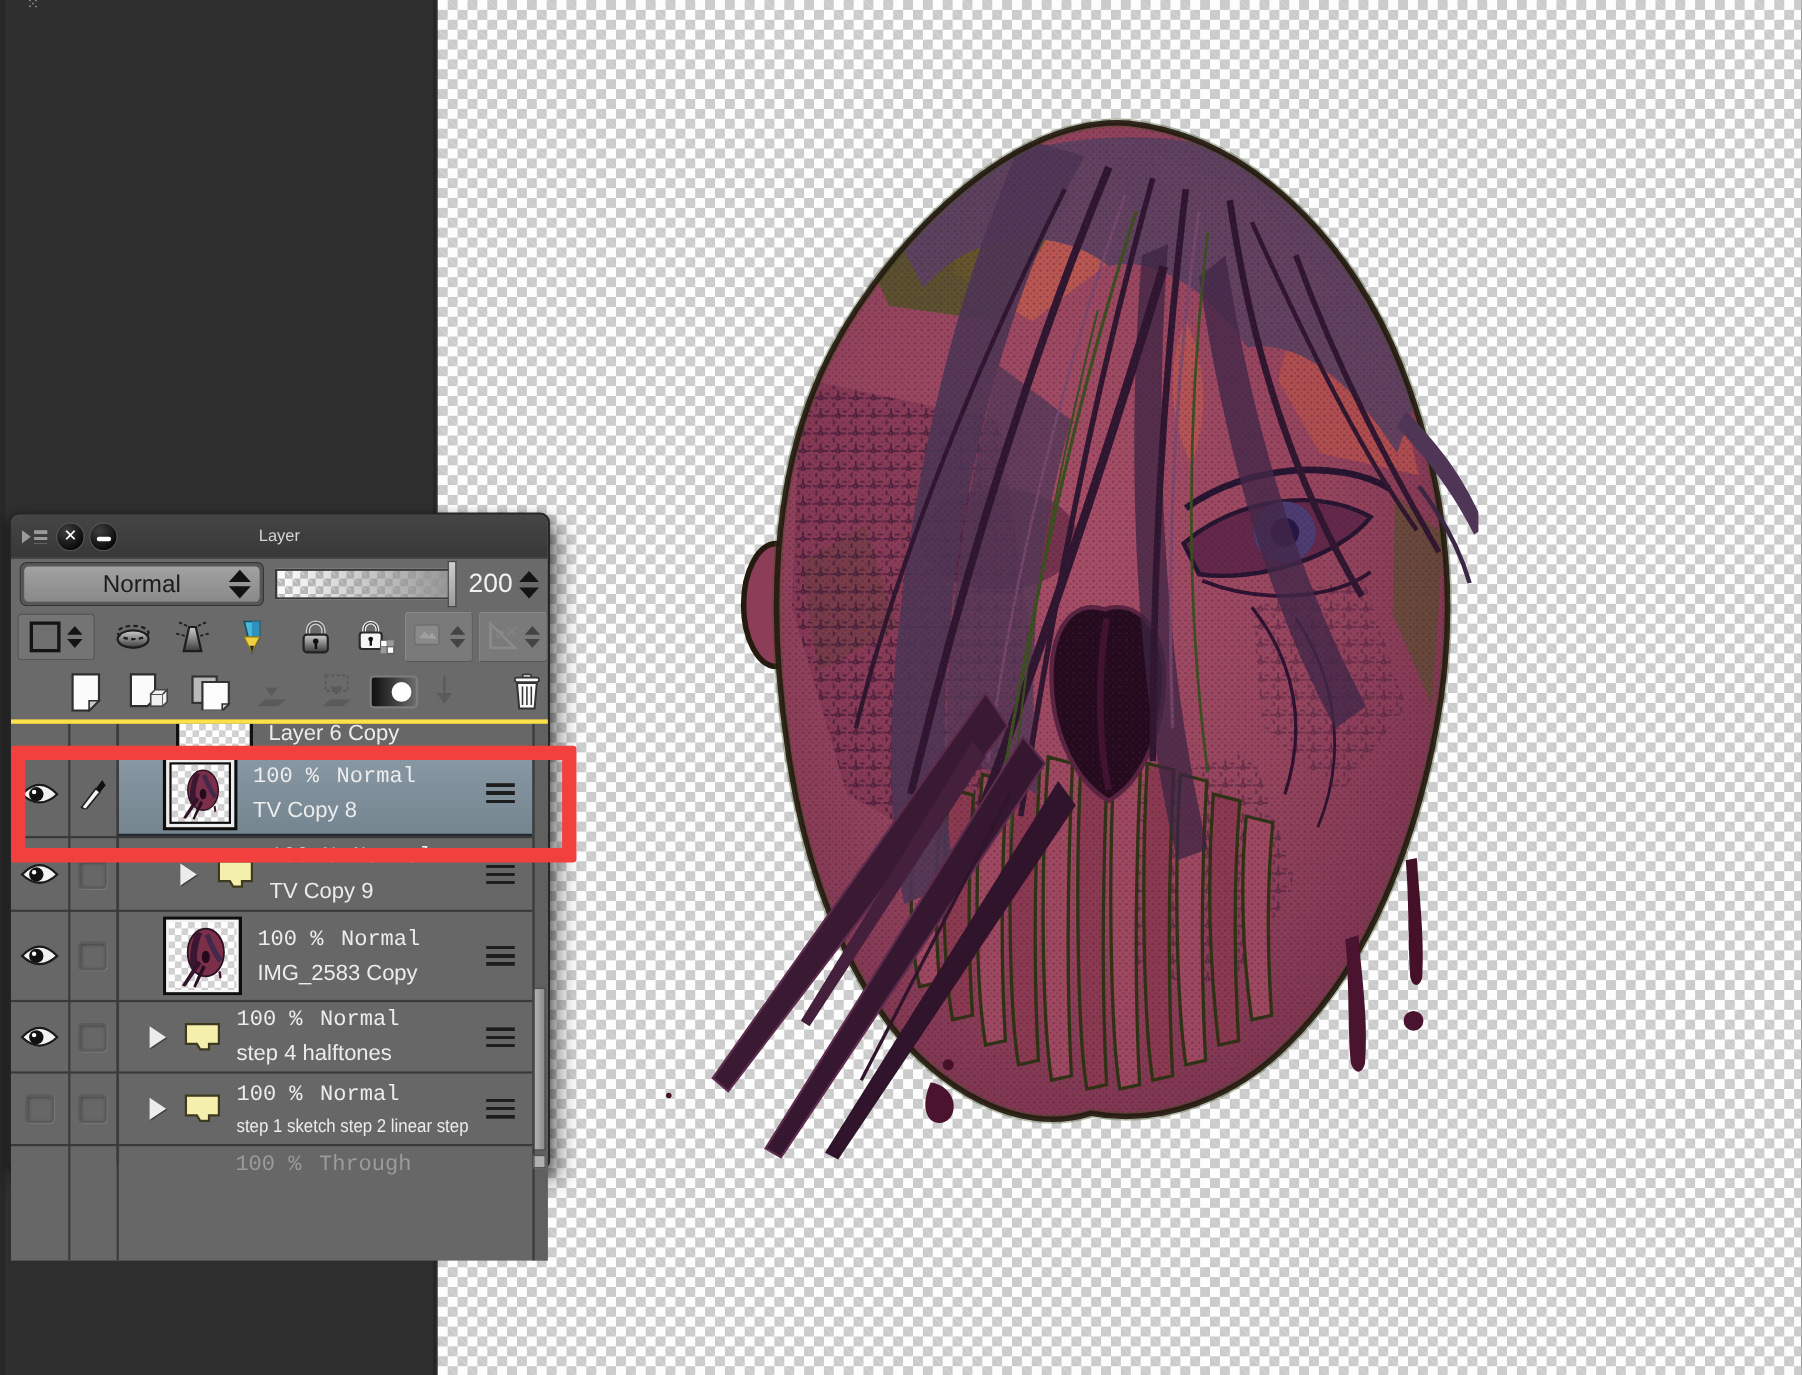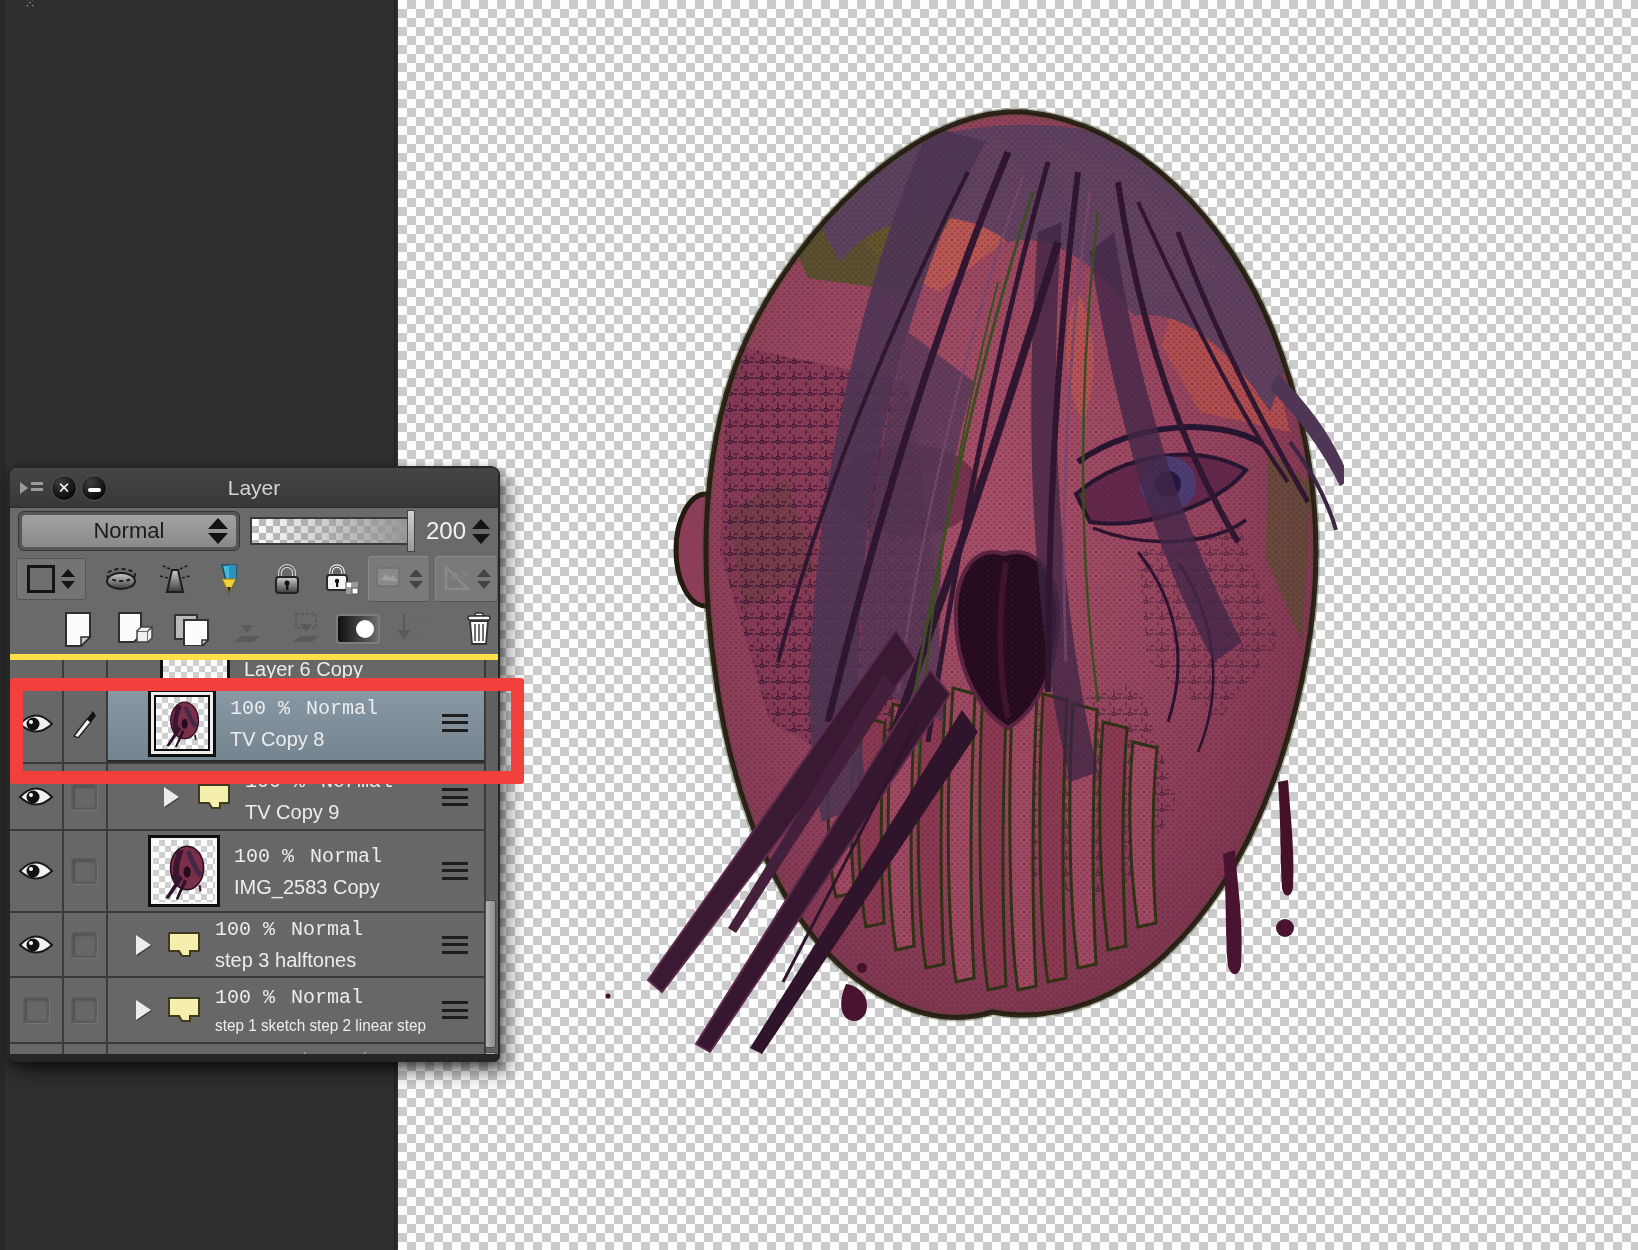--- a/index.html
+++ b/index.html
@@ -20,21 +20,21 @@
 
   .artwork{position:absolute;}
 
   
   .panel{position:absolute;left:8px;top:466px;width:492px;height:596px;
     background:var(--c-panel-bg,#6a6a6a);
     border:2px solid #262626;border-bottom-width:8px;border-radius:9px 9px 6px 6px;
     box-shadow:10px 12px 18px rgba(0,0,0,.40),0 4px 10px rgba(0,0,0,.5);}
   .p-header{position:relative;height:40px;background:linear-gradient(#454545,#383838);
     border-radius:7px 7px 0 0;display:flex;align-items:center;padding:0 10px;border-bottom:1px solid #2c2c2c;}
-  .p-title{position:absolute;left:0;right:0;text-align:center;color:#d4d4d4;font-size:21px;}
+  .p-title{position:absolute;left:0;right:0;text-align:center;color:#d4d4d4;font-size:15px;}
   .menu-glyph{display:flex;align-items:center;gap:3px;margin-right:8px;}
   .menu-glyph .tri{width:0;height:0;border-left:8px solid #9a9a9a;border-top:6px solid transparent;border-bottom:6px solid transparent;}
   .menu-glyph .bars{width:12px;height:12px;background:repeating-linear-gradient(#9a9a9a 0 3px,transparent 3px 6px);}
   .wbtn{width:26px;height:26px;border-radius:50%;margin-right:4px;position:relative;z-index:2;
     background:radial-gradient(circle at 35% 28%,#3e3e3e,#090909 75%);border:1px solid #555;
     display:flex;align-items:center;justify-content:center;color:#fff;}
   .wbtn .x{font-size:15px;font-weight:bold;line-height:1;}
   .wbtn .bar{width:13px;height:4px;border-radius:2px;background:#fff;margin-top:4px;}
 
   .controls{padding:0;}
@@ -68,21 +68,21 @@
   .minispin{display:flex;flex-direction:column;gap:4px;}
   .minispin .u{width:0;height:0;border-left:7px solid transparent;border-right:7px solid transparent;border-bottom:8px solid #141414;}
   .minispin .d{width:0;height:0;border-left:7px solid transparent;border-right:7px solid transparent;border-top:8px solid #141414;}
   .ibox{flex:none;display:flex;align-items:center;justify-content:center;}
   .disabled-box{width:63px;height:46px;background:#7b7b7b;border:1px solid #8e8e8e;border-bottom-color:#565656;border-right-color:#606060;
     border-radius:4px;display:flex;align-items:center;justify-content:center;gap:4px;opacity:.95;}
 
   .iconrow2{height:50px;display:flex;align-items:center;}
 
   
-  .list{position:relative;height:400px;border-top:6px solid #fde047;background:#676767;overflow:hidden;}
+  .list{position:relative;height:492px;border-top:4px solid #fde047;background:#676767;overflow:hidden;}
   .collines{position:absolute;top:0;bottom:0;left:0;width:100%;pointer-events:none;}
   .collines i{position:absolute;top:0;bottom:0;width:2px;background:#3b3b3b;}
   .track{position:absolute;right:0;top:0;bottom:0;width:14px;background:#606060;border-left:2px solid #3a3a3a;}
   .scroll-thumb{position:absolute;right:2px;top:240px;width:11px;height:148px;background:linear-gradient(90deg,#b2b2b2,#8d8d8d);
     border:1px solid #4e4e4e;border-radius:2px;}
   .scroll-cap{position:absolute;right:2px;top:392px;width:11px;height:12px;background:#b0b0b0;border:1px solid #4e4e4e;}
 
   .lrow{position:relative;display:flex;border-bottom:2px solid #3a3a3a;}
   .cell-eye{width:52px;flex:none;display:flex;align-items:center;justify-content:center;}
   .cell-chk{width:44px;flex:none;display:flex;align-items:center;justify-content:center;}
@@ -551,21 +551,21 @@
         <div class="cell-chk">
             <div class="chk"></div>
           </div>
         <div class="lcontent">
           <div class="expander" style="margin-left:28px"></div>
           <svg class="folder" style="margin-left:16px" width="34" height="28" viewBox="0 0 34 28">
             <path d="M2,8 l10,0 3,-5 8,0 0,5 9,0 0,18 -30,0 z" fill="var(--c-folder-yellow,#f4efac)" stroke="#3e3a1e" stroke-width="2" transform="scale(1,-1) translate(0,-28)"></path>
           </svg>
           <div class="rowtext" style="margin-left:14px">
             <span class="blendline"><span>100 %</span><span>Normal</span></span>
-            <span class="l2">step 3 halftones</span>
+            <span class="l2">step 4 halftones</span>
           </div>
           <div class="hamburger"></div>
         </div>
       </div>
 
       <div class="lrow" style="height:66px">
         <div class="cell-eye">
             <div class="chk"></div>
           </div>
         <div class="cell-chk">

